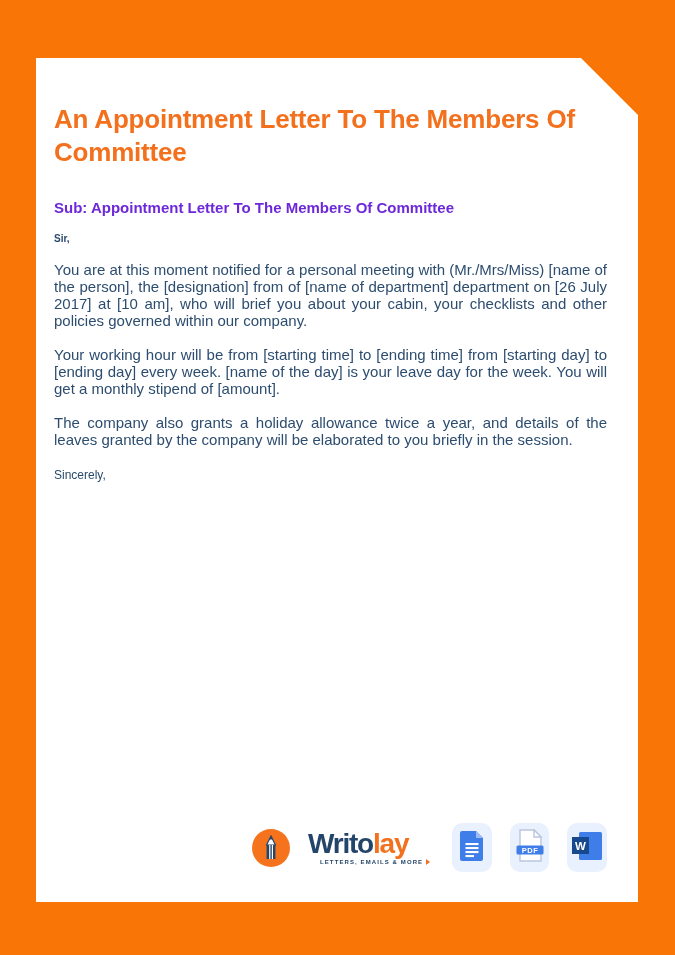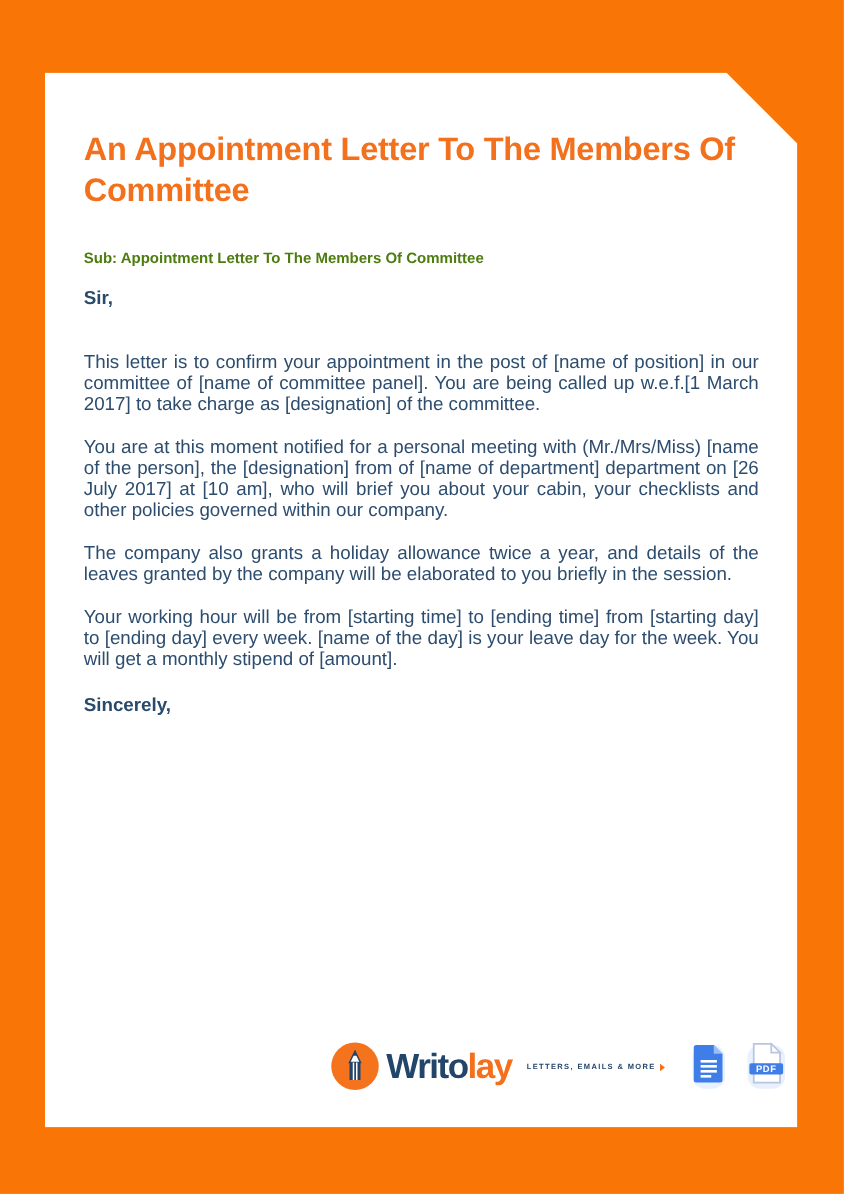--- a/index.html
+++ b/index.html
@@ -18,54 +18,54 @@
   .page {
     position: absolute;
     left: 36px;
     top: 58px;
     width: 602px;
     height: 844px;
     background: #ffffff;
     clip-path: polygon(0 0, calc(100% - 57px) 0, 100% 57px, 100% 100%, 0 100%);
     display: flex;
     flex-direction: column;
-    padding: 45px 31px 30px 31px;
+    padding: 45px 31px 30px 18px;
   }
   .doc-title {
     color: #f3701c;
     font-size: 26px;
     line-height: 33px;
     font-weight: bold;
     letter-spacing: -0.2px;
     max-width: 548px;
     margin-bottom: 30px;
   }
   .subject {
-    color: #4d7c0f;
-    font-size: 12px;
+    color: #6d28d9;
+    font-size: 15px;
     font-weight: bold;
     margin-bottom: 17px;
   }
   .salutation {
     color: #2a4a6c;
-    font-size: 15px;
-    font-weight: bold;
-    margin-bottom: 34px;
+    font-size: 10px;
+    font-weight: bold;
+    margin-bottom: 17px;
   }
   .para {
     color: #2d4d6f;
     font-size: 15px;
     line-height: 17px;
     text-align: justify;
     margin-bottom: 17px;
   }
   .closing {
     color: #2a4a6c;
-    font-size: 15px;
-    font-weight: bold;
+    font-size: 12px;
+    font-weight: normal;
     margin-top: 3px;
   }
   .footer {
     margin-top: auto;
     display: flex;
     align-items: center;
     margin-left: 198px;
     gap: 18px;
   }
   .logo {
@@ -77,21 +77,21 @@
   .logo-mark {
     width: 38px;
     height: 38px;
     border-radius: 50%;
     background: #f4731c;
     display: flex;
     align-items: center;
     justify-content: center;
     flex-shrink: 0;
   }
-  .logo-textblock { margin-left: 6px; display: flex; flex-direction: row; }
+  .logo-textblock { margin-left: 18px; display: flex; flex-direction: column; }
   .logo-wordmark {
     font-size: 28px;
     font-weight: bold;
     letter-spacing: -1.2px;
     line-height: 28px;
   }
   .logo-word-primary { color: #24456a; }
   .logo-word-accent { color: #f3701c; }
   .logo-tagline {
     display: flex;
@@ -108,45 +108,44 @@
     white-space: nowrap;
   }
   .tagline-pencil {
     width: 0; height: 0;
     border-left: 4px solid #f3701c;
     border-top: 3px solid transparent;
     border-bottom: 3px solid transparent;
   }
   .tile {
     width: 49px;
-    height: 35px;
+    height: 49px;
     border-radius: 10px;
     background: #e8f1fd;
     display: flex;
     align-items: center;
     justify-content: center;
     cursor: pointer;
   }
 </style>
 </head>
 <body>
 
 <div class="frame">
   <div class="page">
 
     <h1 class="doc-title">An Appointment Letter To The Members Of Committee</h1>
 
     <div class="subject">Sub: Appointment Letter To The Members Of Committee</div>
 
     <div class="salutation">Sir,</div>
 
-    <p class="para">This letter is to confirm your appointment in the post of [name of position] in our committee of [name of committee panel]. You are being called up w.e.f.[1 March 2017] to take charge as [designation] of the committee.</p>
     <p class="para">You are at this moment notified for a personal meeting with (Mr./Mrs/Miss) [name of the person], the [designation] from of [name of department] department on [26 July 2017] at [10 am], who will brief you about your cabin, your checklists and other policies governed within our company.</p>
+    <p class="para">Your working hour will be from [starting time] to [ending time] from [starting day] to [ending day] every week. [name of the day] is your leave day for the week. You will get a monthly stipend of [amount].</p>
     <p class="para">The company also grants a holiday allowance twice a year, and details of the leaves granted by the company will be elaborated to you briefly in the session.</p>
-    <p class="para">Your working hour will be from [starting time] to [ending time] from [starting day] to [ending day] every week. [name of the day] is your leave day for the week. You will get a monthly stipend of [amount].</p>
 
     <div class="closing">Sincerely,</div>
 
     <div class="footer">
 
       <div class="logo">
         <div class="logo-mark">
           <svg width="24" height="26" viewBox="0 0 24 26" aria-hidden="true">
             <polygon points="12,1 7.6,10 16.4,10" fill="#ffffff" stroke="#24456a" stroke-width="1.2"></polygon>
             <polygon points="12,1 10.3,4.6 13.7,4.6" fill="#24456a"></polygon>

